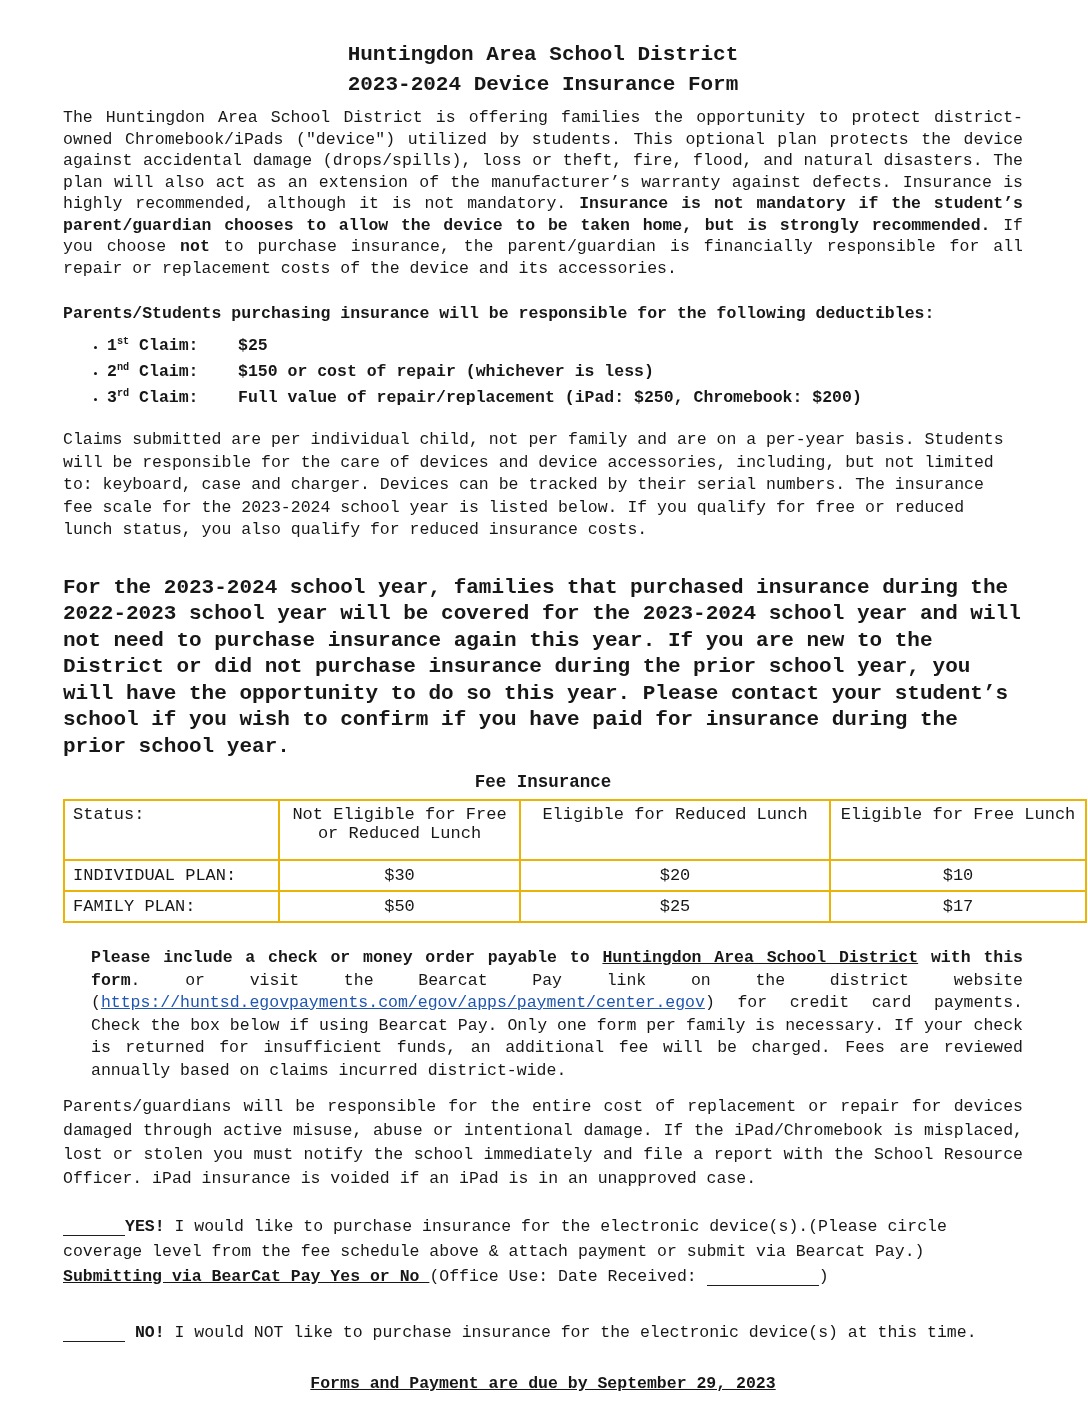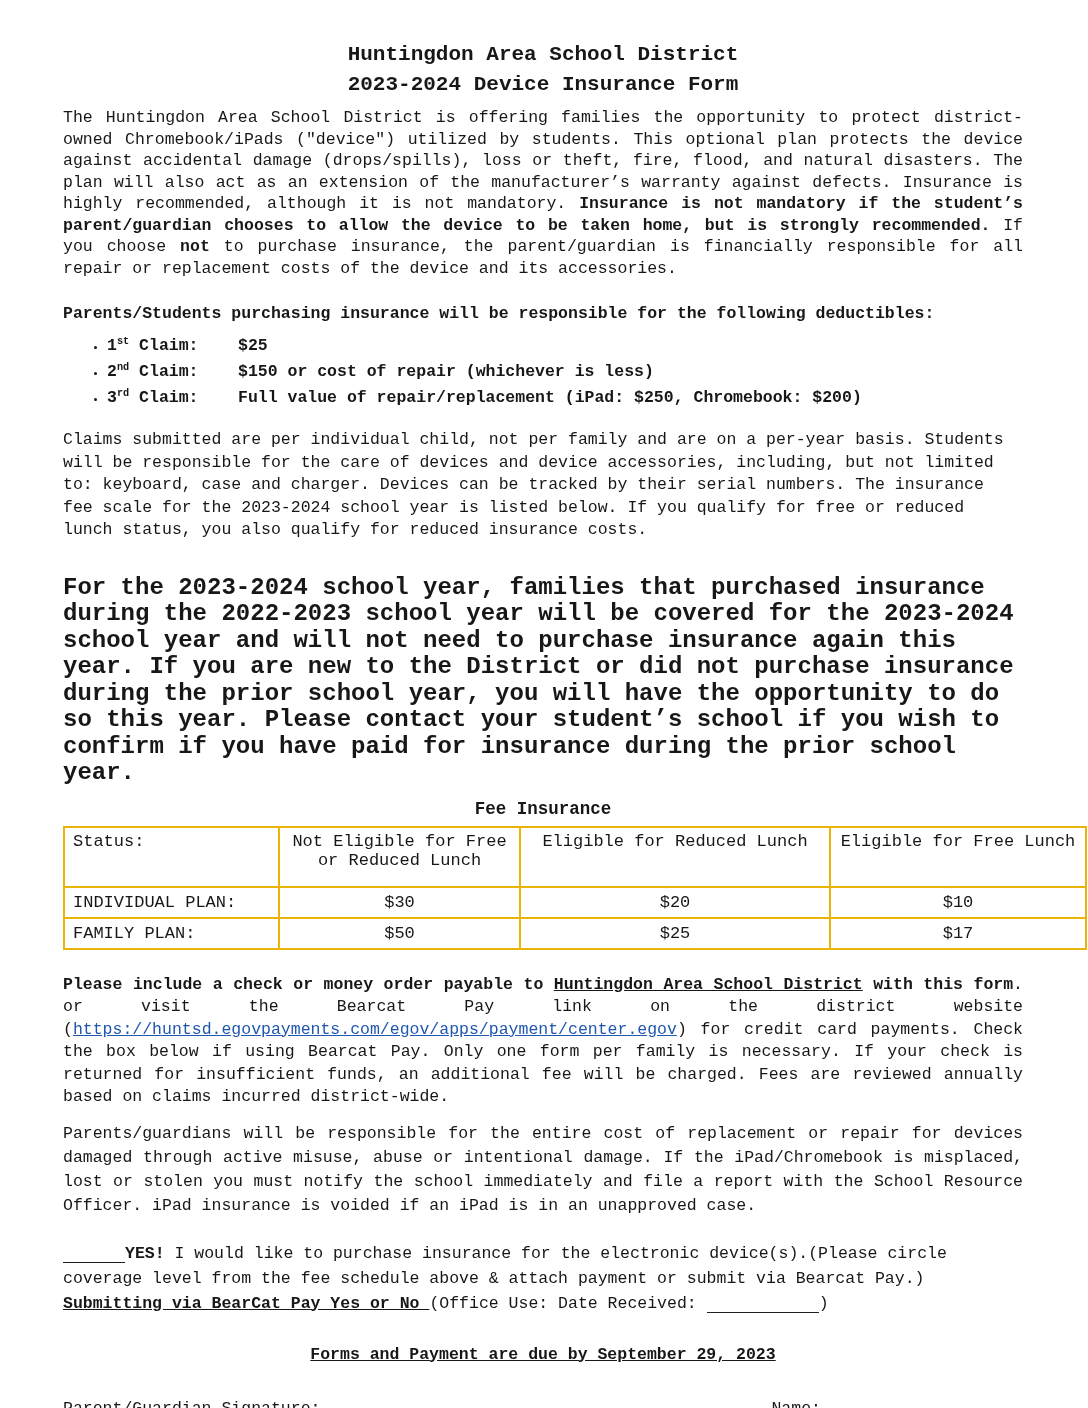--- a/index.html
+++ b/index.html
@@ -21,33 +21,33 @@
   .intro { margin-top: 7px; line-height: 21.5px; }
   .b { font-weight: bold; }
   .u { text-decoration: underline; }
   .deduct-head { margin-top: 24px; font-weight: bold; line-height: 22px; }
   ul.deductibles { margin: 8px 0 0 0; padding-left: 44px; }
   ul.deductibles li { line-height: 26px; font-weight: bold; }
   ul.deductibles li::marker { font-size: 12px; }
   .claim-term { display: inline-block; width: 131px; }
   sup { font-size: 62%; line-height: 0; }
   .claims { margin-top: 18px; line-height: 22.5px; }
-  .coverage { margin-top: 33px; font-weight: bold; font-size: 24px; line-height: 26.5px; }
+  .coverage { margin-top: 33px; font-weight: bold; font-size: 21px; line-height: 26.5px; }
   .fee-title { margin-top: 10px; text-align: center; font-weight: bold; font-size: 17.5px; line-height: 24px; }
   table { border-collapse: collapse; table-layout: fixed; }
   .fee-table { width: 950px; margin-top: 5px; font-size: 17px; }
   .fee-table th, .fee-table td { border: 2px solid #eab308; padding: 2px 8px; font-weight: normal; text-align: center; }
   .fee-table .col-status { width: 197px; }
   .fee-table .col-ne { width: 223px; }
   .fee-table .col-red { width: 292px; }
   .fee-table .col-free { width: 238px; }
   .fee-table .left { text-align: left; }
   .fee-table thead th { height: 52px; vertical-align: top; padding-top: 4px; }
   .fee-table tbody td { height: 25px; }
-  .payment { margin-top: 24px; line-height: 22.5px; }
+  .payment { margin-top: 24px; line-height: 22.5px; margin-left: 28px; }
   .link { color: #1f56b0; text-decoration: underline; cursor: pointer; }
   .responsibility { margin-top: 13px; line-height: 24px; }
   .option { line-height: 25px; }
   .option-yes { margin-top: 23px; }
   .option-no { margin-top: 31px; }
   .blank { display: inline-block; height: 15px; border-bottom: 1.7px solid #1e1e1e; vertical-align: text-bottom; }
   .blank-sm { width: 62px; }
   .blank-md { width: 112px; }
   .blank-lg { width: 415px; margin-left: 6px; }
   .blank-date { width: 150px; }
@@ -122,20 +122,21 @@
         </tr>
       </tbody>
   </table>
 
   <p class="payment just"><span class="b">Please include a check or money order payable to </span><span class="b u">Huntingdon Area School District</span><span class="b"> with this form</span><span>. or visit the Bearcat Pay link on the district website (</span><a class="link" href="#">https://huntsd.egovpayments.com/egov/apps/payment/center.egov</a><span>) for credit card payments.  Check the box below if using Bearcat Pay. Only one form per family is necessary. If your check is returned for insufficient funds, an additional fee will be charged.  Fees are reviewed annually based on claims incurred district-wide.</span></p>
 
   <p class="responsibility just">Parents/guardians will be responsible for the entire cost of replacement or repair for devices damaged through active misuse, abuse or intentional damage. If the iPad/Chromebook is misplaced, lost or stolen you must notify the school immediately and file a report with the School Resource Officer. iPad insurance is voided if an iPad is in an unapproved case.</p>
 
   <p class="option option-yes"><span class="blank blank-sm"></span><span class="b">YES!</span><span> I would like to purchase insurance for the electronic device(s).(Please circle coverage level from the fee schedule above &amp; attach payment or submit via Bearcat Pay.) </span><span class="b u">Submitting via  BearCat Pay Yes or No </span><span>  (Office Use: Date Received: </span><span class="blank blank-md"></span><span>)</span></p>
 
+  <p class="option option-no"><span class="blank blank-sm"></span><span> </span><span class="b">NO!</span><span>  I would NOT like to purchase insurance for the electronic device(s) at this time.</span></p>
 
   <p class="due-line">Forms and Payment are due by September 29, 2023</p>
 
   <div class="sig-row">
     <span>Parent/Guardian Signature:</span><span class="blank blank-lg"></span><span class="sig-date-label">Name:</span><span class="blank blank-date"></span>
   </div>
 
   <div class="name-row">
     <span>Parent Name (Printed)</span><span class="blank blank-lg"></span>
   </div>

